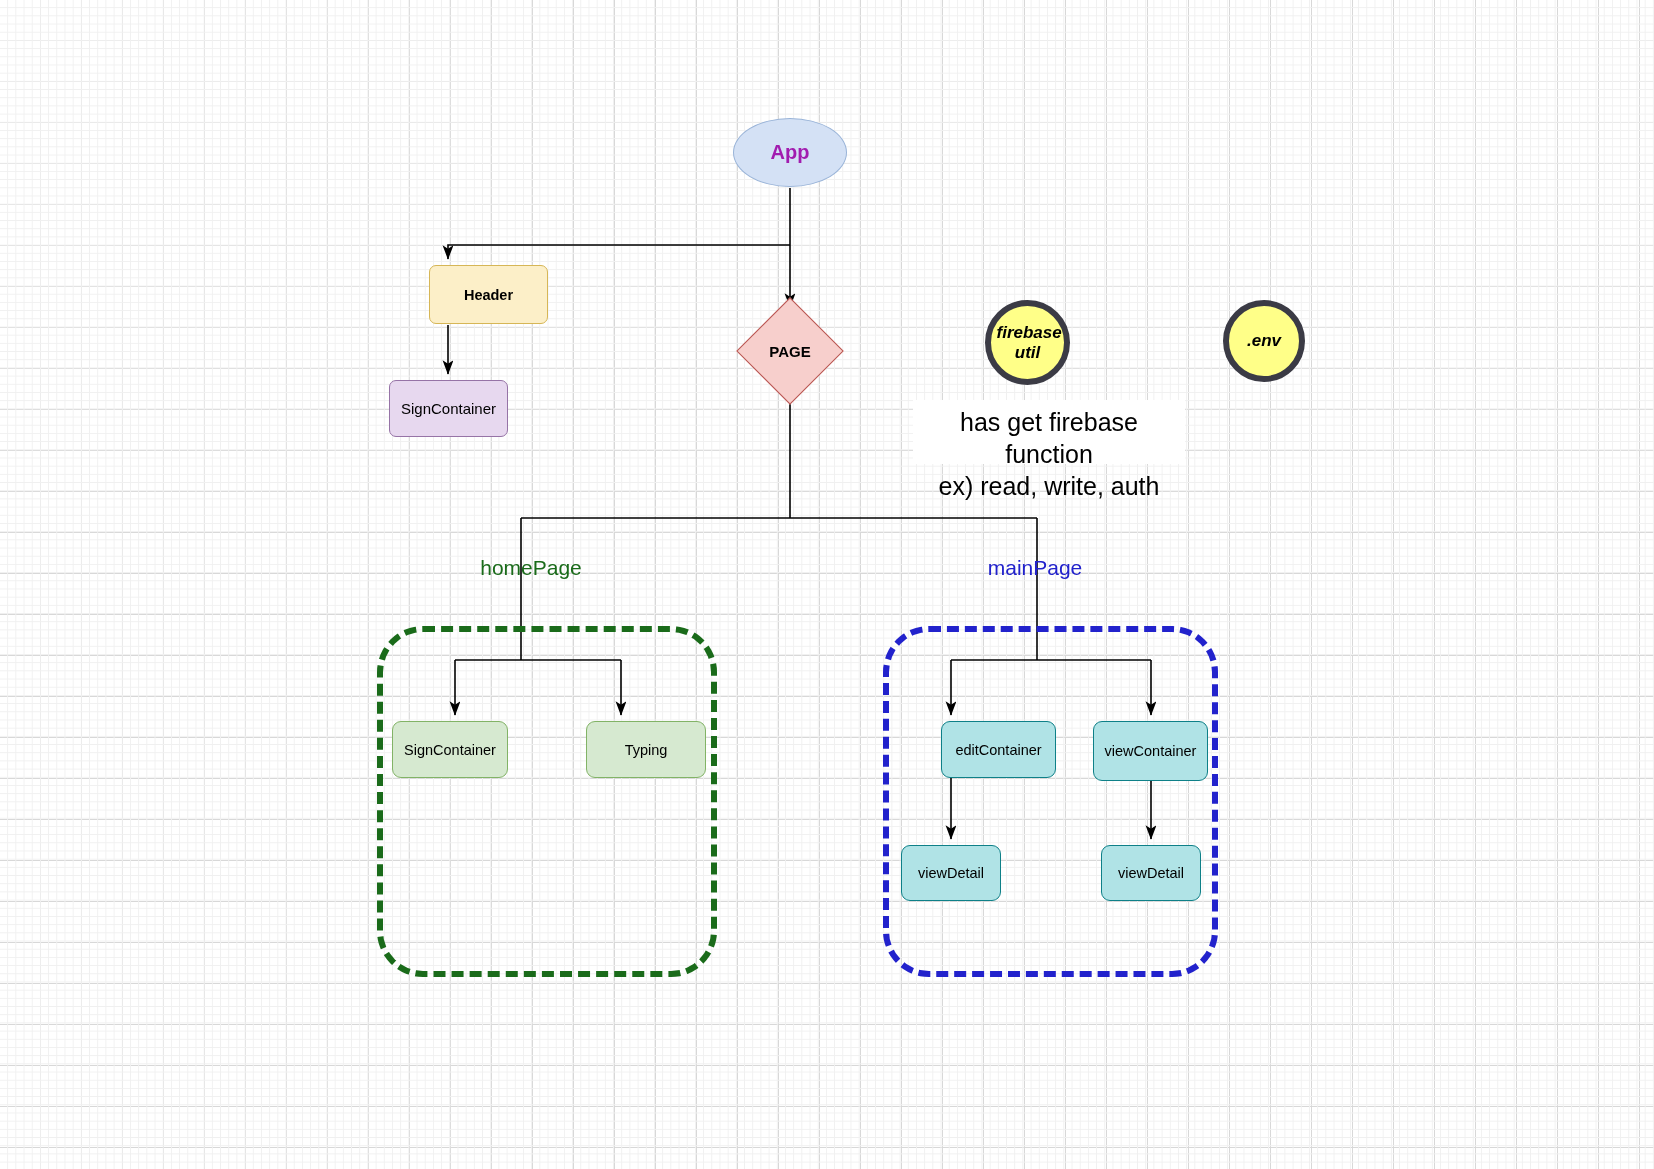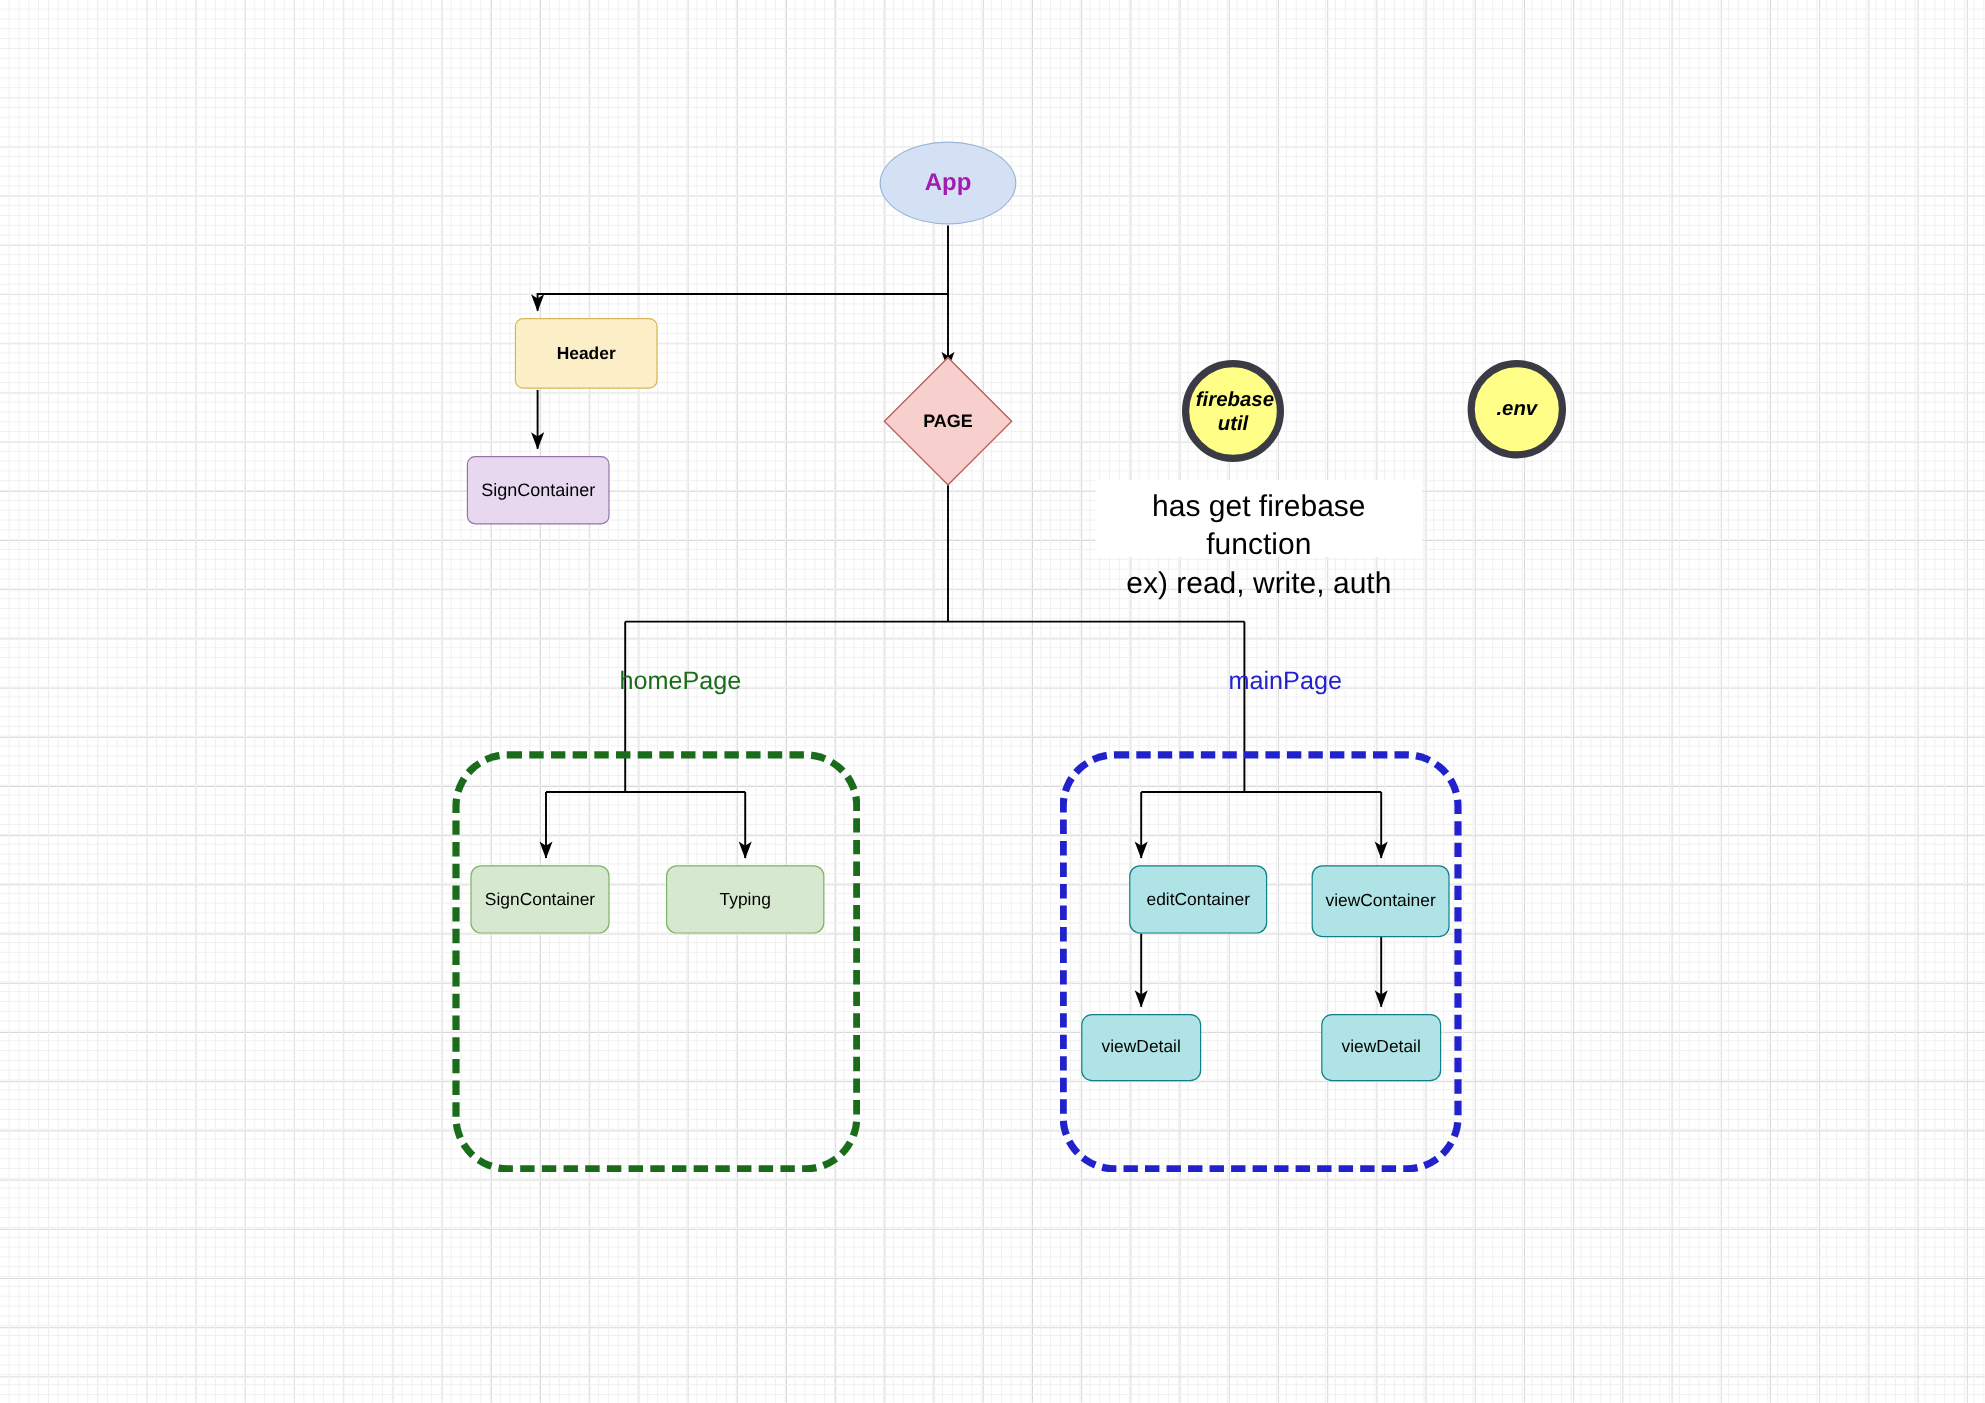--- a/index.html
+++ b/index.html
@@ -137,21 +137,20 @@
   .caption-env {
     left: 1159px; top: 400px;
     width: 219px; height: 64px;
   }
 
   
   .group-label {
     position: absolute;
     font-size: 21px;
     text-align: center;
-    margin-left: 36px;
   }
   .group-label-home {
     left: 441px; top: 556px;
     width: 180px;
     color: #1a6b1a;
   }
   .group-label-main {
     left: 945px; top: 556px;
     width: 180px;
     color: #2222cc;
@@ -181,22 +180,22 @@
     border: 1px solid #82b366;
     border-radius: 9px;
     font-size: 14.5px;
     color: #000000;
   }
   .node-green-sign {
     left: 392px; top: 721px;
     width: 116px; height: 57px;
   }
   .node-green-typing {
-    left: 555px; top: 721px;
-    width: 132px; height: 57px;
+    left: 586px; top: 721px;
+    width: 120px; height: 57px;
   }
 
   
   .node-cyan {
     background: #b0e3e6;
     border: 1px solid #0e8088;
     border-radius: 9px;
     font-size: 14.5px;
     color: #000000;
   }

